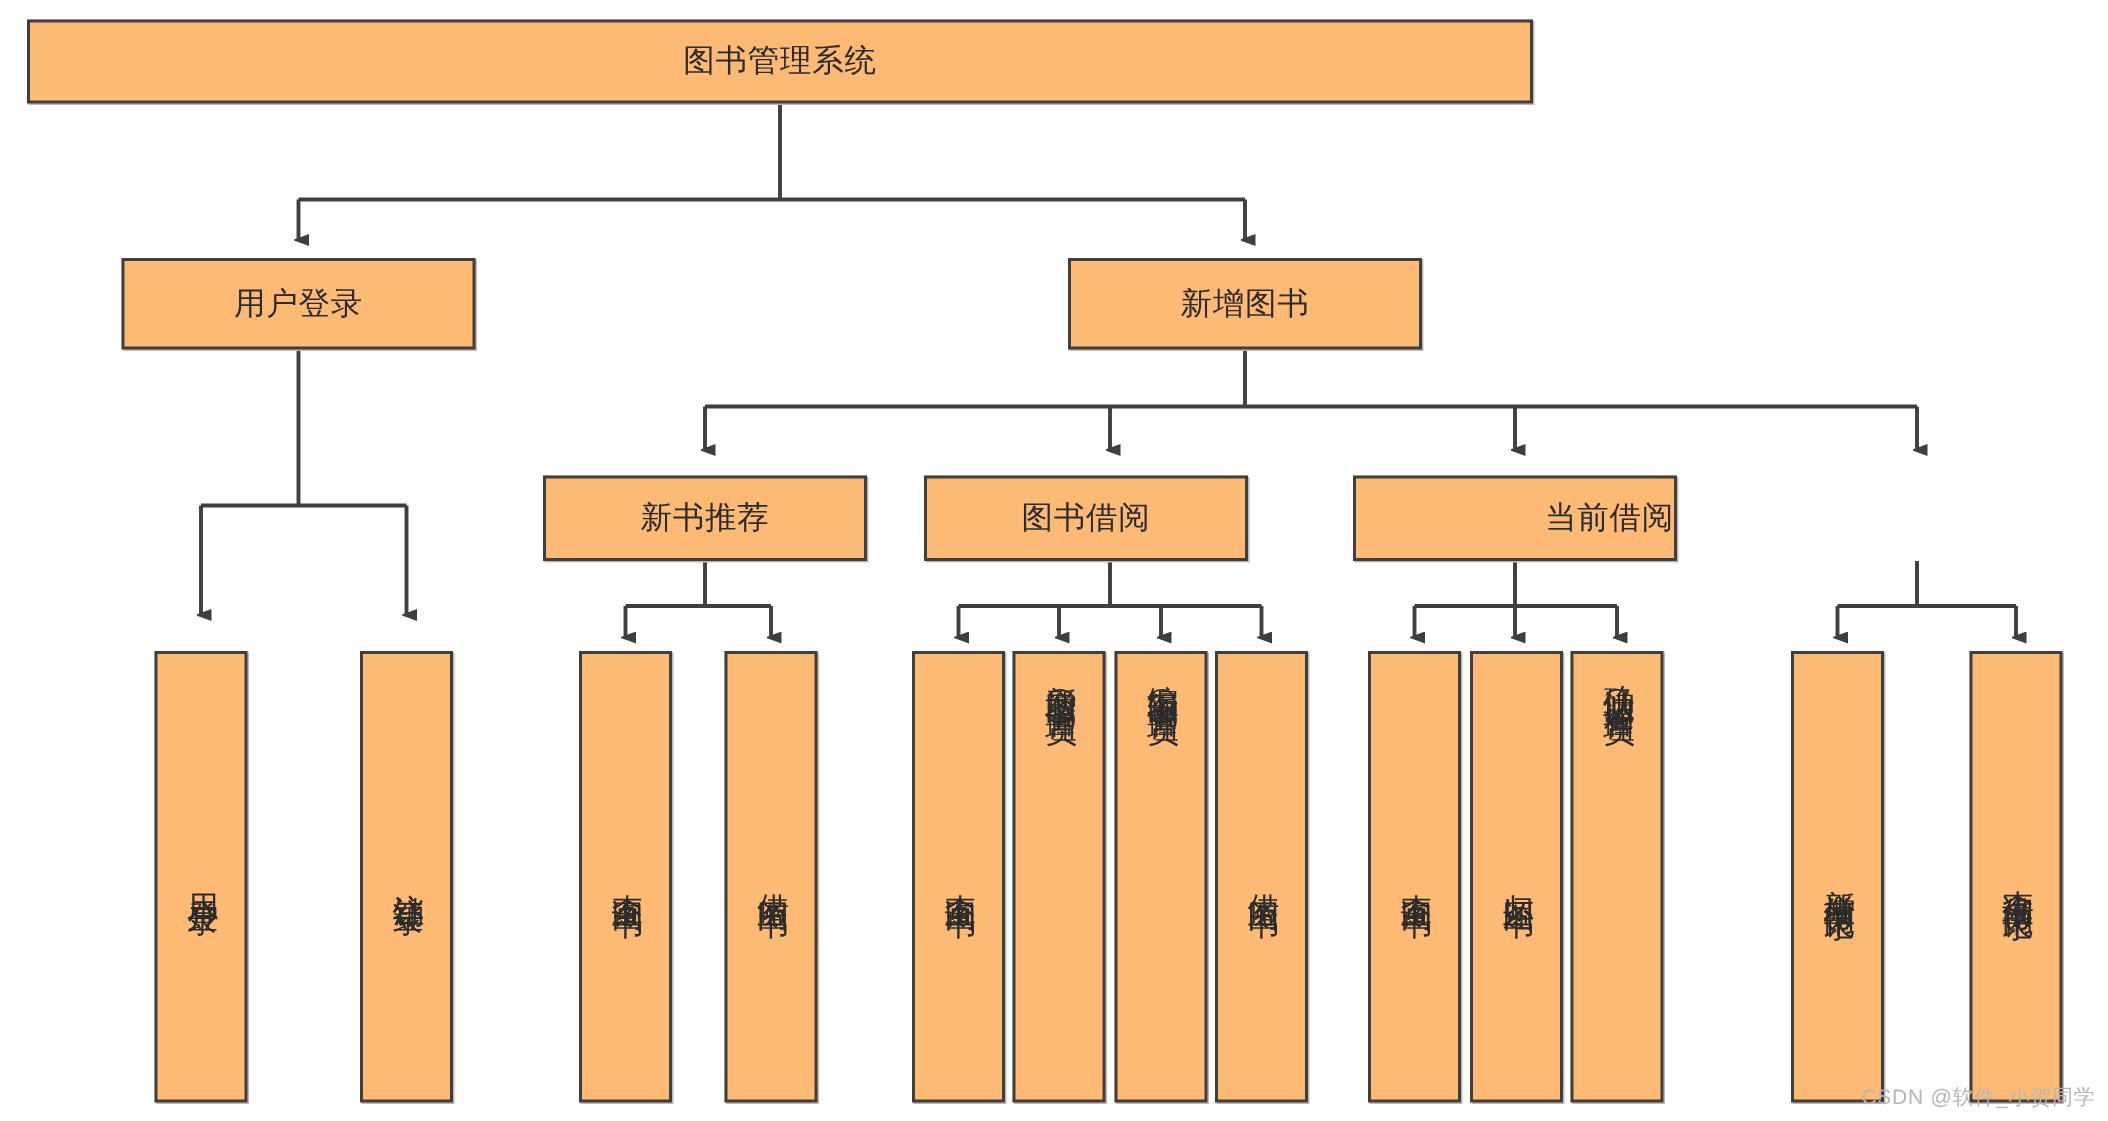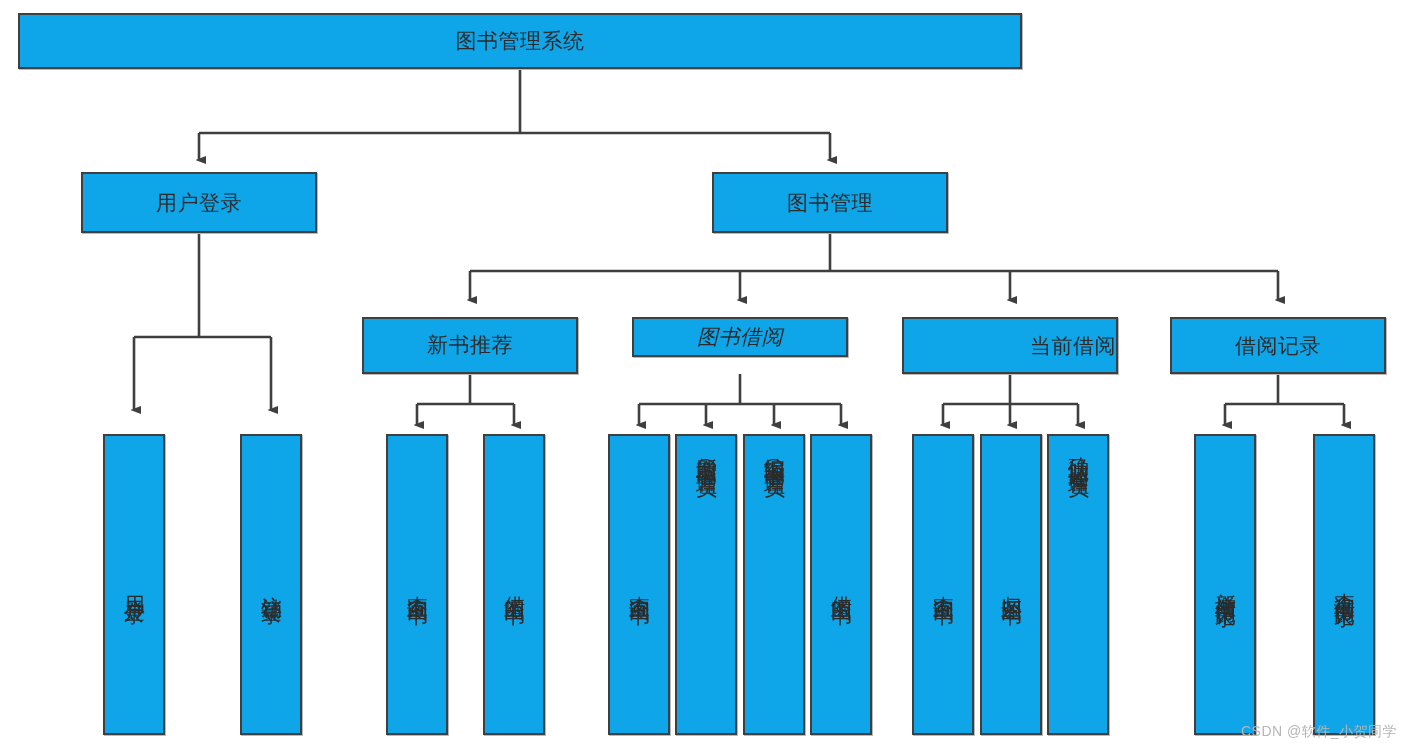--- a/index.html
+++ b/index.html
@@ -21,21 +21,21 @@
     position: absolute;
     left: 0;
     top: 0;
     width: 1405px;
     height: 747px;
     pointer-events: none;
   }
   .node {
     position: absolute;
     box-sizing: border-box;
-    background: #0ea5e9;
+    background: #fdba74;
     border: 2px solid #3f3f3f;
     box-shadow: 1px 1px 0 0 #b9b9b9;
     display: flex;
     align-items: center;
     justify-content: center;
   }
   .node .label {
     color: #2b2b2b;
     letter-spacing: 0.5px;
     white-space: nowrap;
@@ -130,38 +130,35 @@
 
   <div class="node h" style="left:18px; top:13px; width:1004px; height:56px;">
     <span class="label">图书管理系统</span>
   </div>
 
   <div class="node h" style="left:81px; top:172px; width:236px; height:61px;">
     <span class="label">用户登录</span>
   </div>
 
   <div class="node h" style="left:712px; top:172px; width:236px; height:61px;">
-    <span class="label">图书管理</span>
-  </div>
-
-  <div class="node h" style="left:362px; top:317px; width:216px; height:57px;font-family:Liberation Serif, serif;">
+    <span class="label">新增图书</span>
+  </div>
+
+  <div class="node h" style="left:362px; top:317px; width:216px; height:57px;">
     <span class="label">新书推荐</span>
   </div>
 
-  <div class="node h" style="left:632px; top:317px; width:216px; height:40px;font-style:italic;">
+  <div class="node h" style="left:616px; top:317px; width:216px; height:57px;">
     <span class="label">图书借阅</span>
   </div>
 
   <div class="node h" style="left:902px; top:317px; width:216px; height:57px;justify-content:flex-end;">
     <span class="label">当前借阅</span>
   </div>
 
-  <div class="node h" style="left:1170px; top:317px; width:216px; height:57px;">
-    <span class="label">借阅记录</span>
-  </div>
 
   <div class="node v mid" style="left:103px; top:434px; width:62px; height:301px;">
     <span class="label">用户登录</span>
   </div>
 
   <div class="node v mid" style="left:240px; top:434px; width:62px; height:301px;">
     <span class="label">注销登录</span>
   </div>
 
   <div class="node v mid" style="left:386px; top:434px; width:62px; height:301px;">

